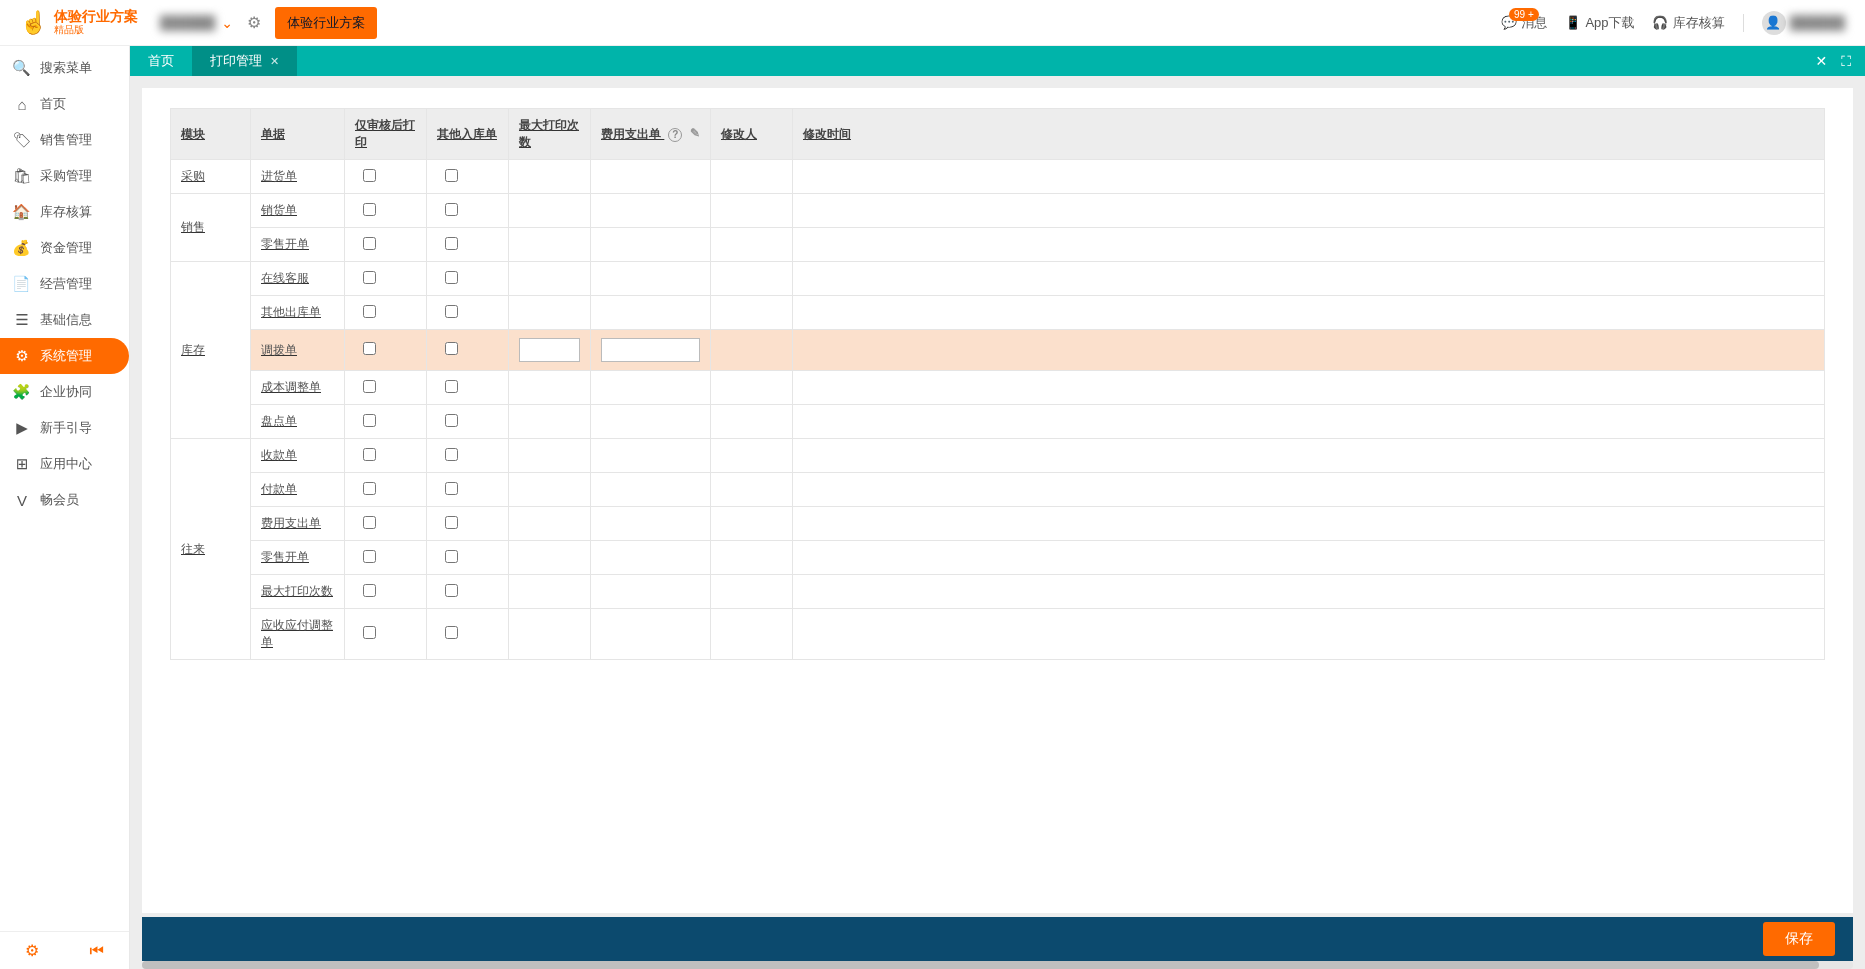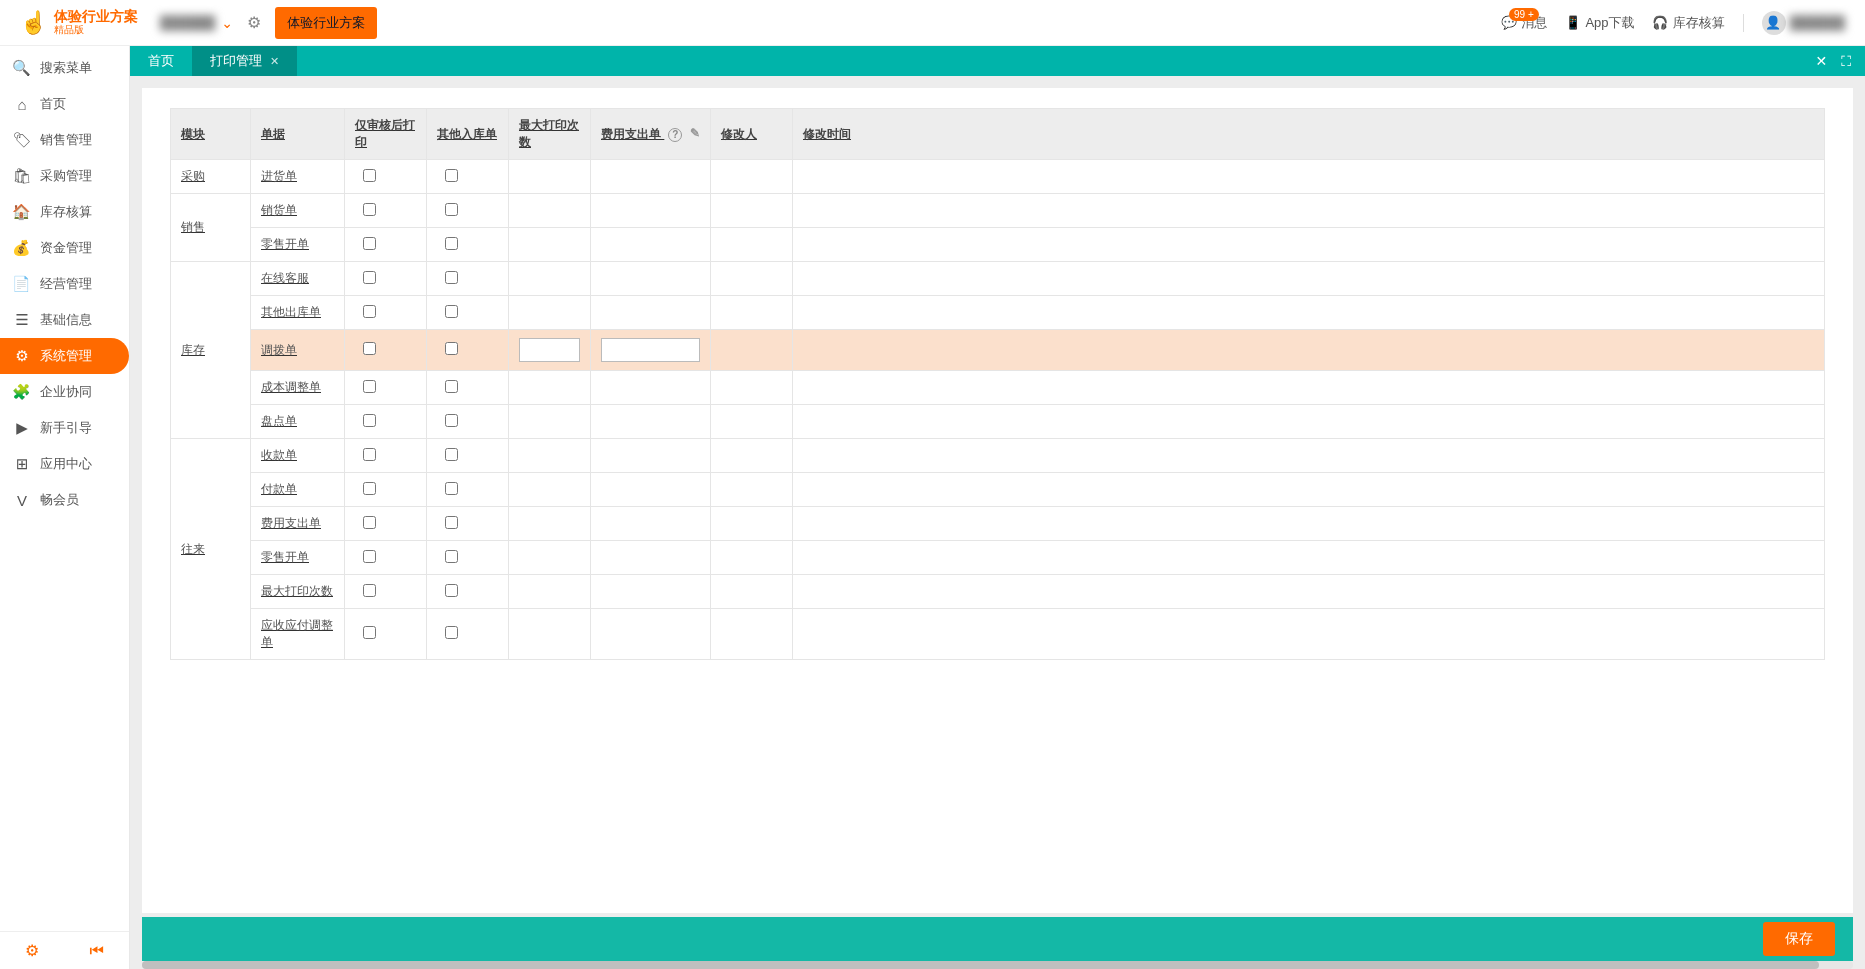--- a/index.html
+++ b/index.html
@@ -57,21 +57,21 @@
 .col-mod { width: 82px; }
 .col-time { }
 .ptable td.cb { text-align: left; padding-left: 18px; }
 .ptable input[type=checkbox] { width: 13px; height: 13px; }
 .row-highlight td { background: #fbe0cc !important; }
 .edit-input { width: 100%; height: 24px; border: 1px solid #bbb; background: #fff; padding: 0 4px; }
 .help-icon { display: inline-block; width: 14px; height: 14px; border: 1px solid #999; border-radius: 50%; text-align: center; line-height: 12px; font-size: 10px; color: #888; margin-left: 4px; }
 .edit-icon { float: right; color: #999; font-size: 12px; }
 
 
-.footer { position: absolute; left: 12px; right: 12px; bottom: 8px; height: 44px; background: #14b8a6; display: flex; align-items: center; justify-content: flex-end; padding: 0 18px; }
+.footer { position: absolute; left: 12px; right: 12px; bottom: 8px; height: 44px; background: #0c4a6e; display: flex; align-items: center; justify-content: flex-end; padding: 0 18px; }
 .save-btn { background: #ff6a00; color: #fff; border: none; border-radius: 3px; padding: 8px 22px; font-size: 14px; cursor: pointer; }
 
 
 .hscroll { position: absolute; left: 12px; right: 12px; bottom: 0; height: 8px; background: #e6e6e6; border-radius: 4px; }
 .hscroll-thumb { position: absolute; left: 0; width: 98%; height: 100%; background: #bfbfbf; border-radius: 4px; }
 </style>
 </head>
 <body>
 
 <div class="topbar">

